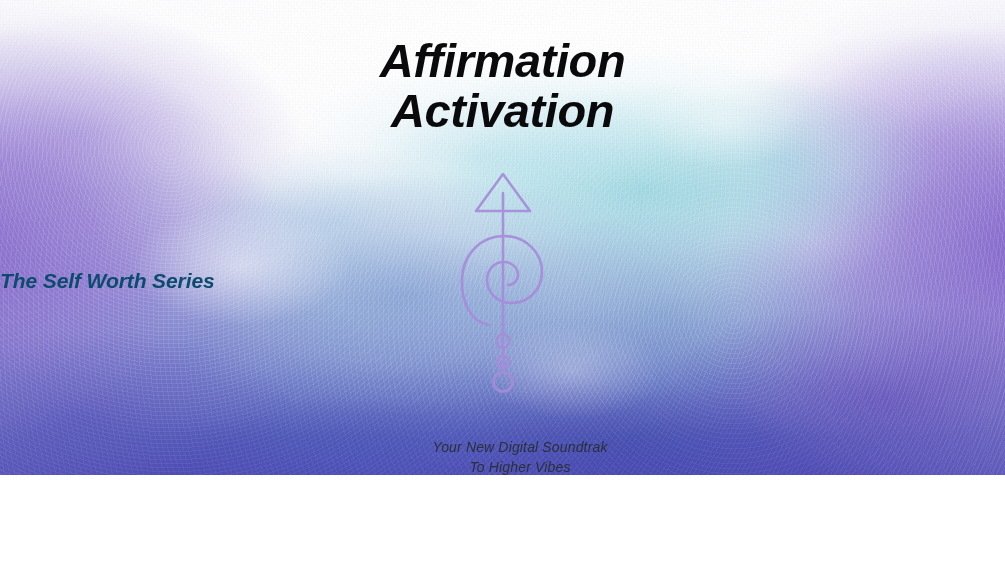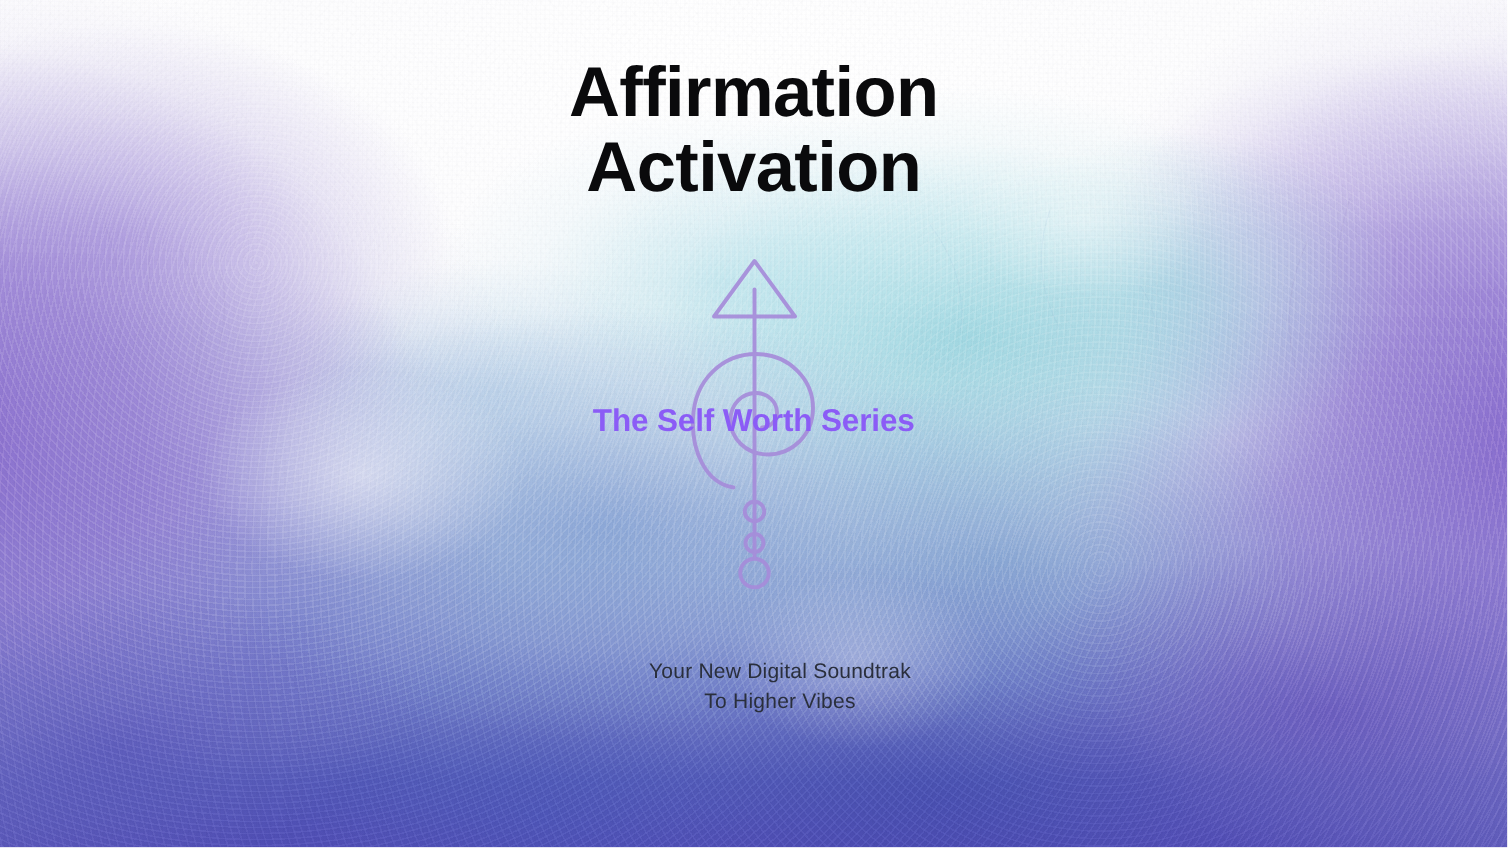--- a/index.html
+++ b/index.html
@@ -6,23 +6,24 @@
   * { margin:0; padding:0; box-sizing:border-box; }
   html, body {
     width:1005px; height:565px;
     overflow:hidden;
     background:#ffffff;
     font-family:"Liberation Sans", sans-serif;
   }
 
   #slide {
     position:relative;
-    width:1005px; height:565px;
+    width:1005px; height:475px;
     overflow:hidden;
     background:#fdfdfd;
+    font-style:italic;
   }
 
   
   .wc { position:absolute; inset:0; pointer-events:none; }
 
   
   .paper-base {
     background:
       radial-gradient(ellipse 60% 40% at 50% 8%, #ffffff 0%, #fdfdfe 55%, rgba(253,253,254,0) 100%),
       linear-gradient(180deg,#ffffff 0%,#fbfbfd 18%,#f4f6fa 30%,#eaf0f6 40%,#ffffff 100%);
@@ -121,25 +122,24 @@
     font-weight:700;
     line-height:1.06;
     letter-spacing:-0.4px;
     color:#0a0a0c;
     white-space:pre-line;
   }
 
   .series {
     position:absolute;
     top:269px; left:0; right:0;
-    text-align:center;
     font-size:21px;
     font-weight:700;
     letter-spacing:-0.1px;
-    color:#8b5cf6;
+    color:#0c4a6e;
   }
 
   .tagline {
     position:absolute;
     top:437px; left:0; right:0;
     text-align:center;
     font-size:14px;
     font-weight:400;
     line-height:1.45;
     letter-spacing:.15px;

